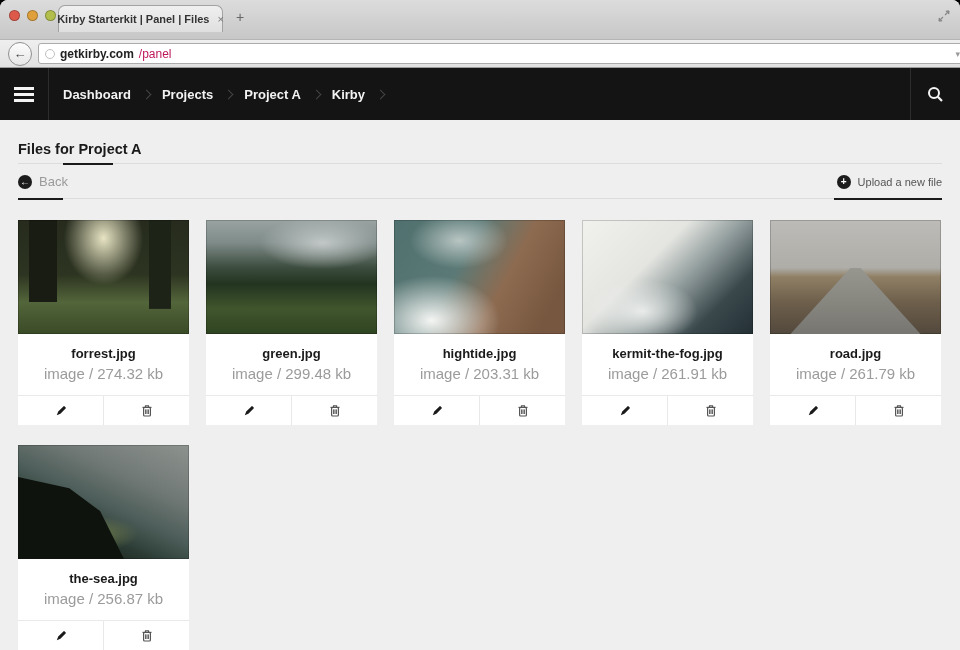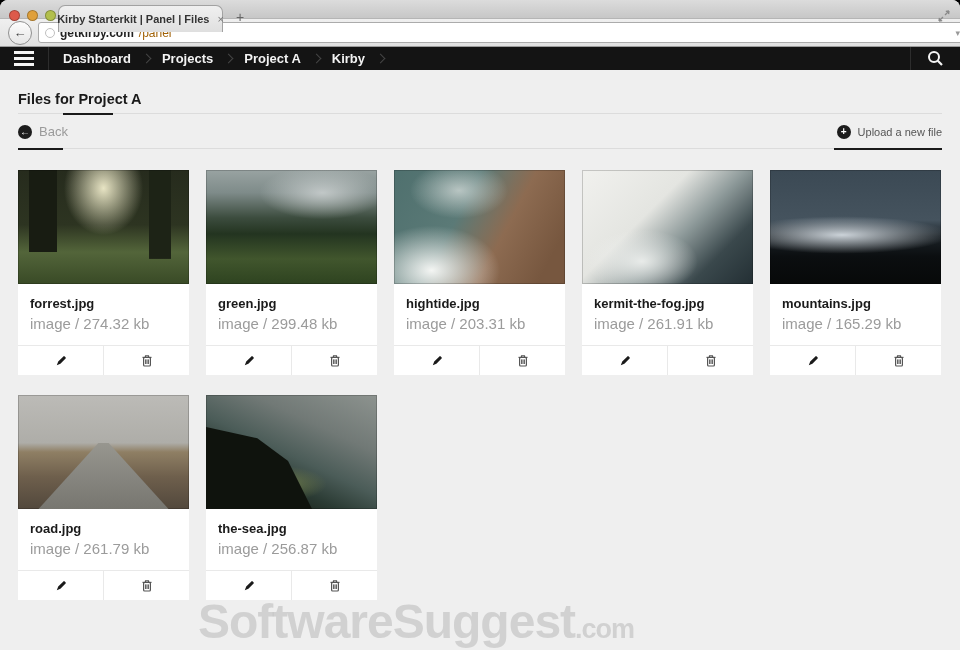--- a/index.html
+++ b/index.html
@@ -1,44 +1,44 @@
 <!DOCTYPE html>
 <html><head>
 <meta charset="utf-8">
 <style>
   * { margin:0; padding:0; box-sizing:border-box; }
   html,body { width:960px; height:650px; }
   body { background:#000; font-family:"Liberation Sans","DejaVu Sans",sans-serif; overflow:hidden; }
   .window { width:960px; height:650px; border-radius:8px 8px 0 0; overflow:hidden; background:#efefef; }
 
   
-  .tabbar { height:19px; background:linear-gradient(#dcdcdc,#c7c7c7); position:relative; border-bottom:1px solid #b5b5b5; }
+  .tabbar { height:40px; background:linear-gradient(#dcdcdc,#c7c7c7); position:relative; border-bottom:1px solid #b5b5b5; }
   .lights { position:absolute; left:9px; top:10px; display:flex; gap:7px; }
   .light { width:11px; height:11px; border-radius:50%; border:1px solid rgba(0,0,0,.25); }
   .tab { position:absolute; left:58px; top:5px; width:165px; height:27px; background:linear-gradient(#f0f0f0,#dfdfdf); border:1px solid #a2a2a2; border-bottom:none; border-radius:7px 7px 0 0; display:flex; align-items:center; justify-content:center; gap:8px; }
   .tab-title { font-size:11px; font-weight:bold; color:#333; white-space:nowrap; }
   .tab-close { font-size:11px; color:#777; cursor:default; }
   .newtab { position:absolute; left:236px; top:10px; font-size:14px; color:#666; line-height:14px; }
   .fullscreen { position:absolute; right:10px; top:8px; }
 
   .urlbar { height:28px; background:linear-gradient(#efefef,#e1e1e1); border-bottom:1px solid #9b9b9b; display:flex; align-items:center; padding:0 8px; gap:6px; }
   .backbtn { width:24px; height:24px; border-radius:50%; border:1px solid #909090; background:linear-gradient(#fdfdfd,#e6e6e6); display:flex; align-items:center; justify-content:center; font-size:13px; color:#444; font-weight:bold; flex:0 0 auto; }
   .urlfield { flex:0 0 auto; width:945px; height:21px; background:#fff; border:1px solid #ababab; border-radius:3px; display:flex; align-items:center; padding:0 6px; gap:5px; }
   .globe { width:10px; height:10px; border:1px solid #c0c0c0; border-radius:50%; flex:0 0 auto; }
   .url-domain { font-size:12px; font-weight:bold; color:#222; }
-  .url-path { font-size:12px; color:#a16207; }
+  .url-path { font-size:12px; color:#be185d; }
   .urlfield .spacer { flex:1; }
   .dropcaret { font-size:9px; color:#999; }
   .reload { font-size:13px; color:#888; }
   .chrome-ic { color:#8a8a8a; font-size:14px; line-height:14px; display:flex; align-items:center; }
   .menu-ic { display:flex; flex-direction:column; gap:2px; }
   .menu-ic i { width:13px; height:2px; background:#7d7d7d; display:block; }
 
   
-  .panelbar { height:23px; background:#141414; display:flex; align-items:stretch; }
+  .panelbar { height:52px; background:#141414; display:flex; align-items:stretch; }
   .pb-menu { width:49px; border-right:1px solid #2d2d2d; display:flex; flex-direction:column; justify-content:center; align-items:center; gap:3px; }
   .pb-menu i { width:20px; height:3px; background:#f4f4f4; display:block; }
   .crumbs { display:flex; align-items:center; padding-left:14px; gap:12px; flex:1; }
   .crumb { color:#f2f2f2; font-size:13px; font-weight:bold; }
   .chev { width:7px; height:7px; border-top:1px solid #454545; border-right:1px solid #454545; transform:rotate(45deg); display:inline-block; }
   .pb-search { width:50px; border-left:1px solid #2d2d2d; display:flex; align-items:center; justify-content:center; }
 
   
   .main { position:relative; height:551px; background:#efefef; padding:0 18px; }
   .page-title { padding-top:21px; font-size:14.5px; font-weight:bold; color:#1a1a1a; }
@@ -51,21 +51,21 @@
   .act { display:flex; align-items:center; gap:7px; }
   .circle-ic { width:14px; height:14px; border-radius:50%; background:#1c1c1c; color:#fff; font-size:10px; line-height:14px; text-align:center; font-weight:bold; flex:0 0 auto; }
   .back-label { font-size:13px; color:#9a9a9a; }
   .upload-label { font-size:11px; color:#555; }
   .accent-back { left:0; width:45px; }
   .accent-upload { right:0; width:108px; }
 
   .grid { display:flex; flex-wrap:wrap; gap:20px 17px; margin-top:20px; }
   .card { width:171px; }
   .thumb { height:114px; box-shadow:inset 0 0 0 1px rgba(0,0,0,.18); position:relative; overflow:hidden; }
-  .info { background:#fff; height:61px; padding:12px 12px 0; }
+  .info { background:#fff; height:61px; padding:12px 12px 0;text-align:center; }
   .fname { font-size:13px; font-weight:bold; color:#1a1a1a; white-space:nowrap; overflow:hidden; }
   .fmeta { font-size:15px; color:#9b9b9b; margin-top:4px; }
   .fbtns { background:#fff; height:30px; border-top:1px solid #e9e9e9; display:flex; }
   .fbtn { flex:1; display:flex; align-items:center; justify-content:center; }
   .fbtn + .fbtn { border-left:1px solid #e9e9e9; }
 
   
   .t-forrest { background-image:
       linear-gradient(#181c12,#181c12), linear-gradient(#1d2316,#1d2316),
       radial-gradient(55px 65px at 50% 16%, rgba(242,238,205,.95), rgba(242,238,205,0) 72%),
@@ -288,42 +288,20 @@
               <svg width="14" height="14" viewBox="0 0 14 14">
                 <path d="M5.5 3 v-1.2 h3 V3" fill="none" stroke="#555" stroke-width="1.1"></path>
                 <path d="M2.5 3.4 h9" stroke="#555" stroke-width="1.2"></path>
                 <rect x="3.6" y="3.4" width="6.8" height="8.6" rx="1" fill="none" stroke="#555" stroke-width="1.2"></rect>
                 <path d="M5.6 5.4 v4.6 M7 5.4 v4.6 M8.4 5.4 v4.6" stroke="#555" stroke-width="1"></path>
               </svg>
             </div>
         </div>
       </div>
 
-      <div class="card">
-        <div class="thumb t-mountains"></div>
-        <div class="info">
-          <div class="fname">mountains.jpg</div>
-          <div class="fmeta">image / 165.29 kb</div>
-        </div>
-        <div class="fbtns">
-          <div class="fbtn">
-              <svg width="14" height="14" viewBox="0 0 14 14">
-                <path d="M2.8 11.2 L4.2 7.6 L9.4 2.4 Q10 1.8 10.7 2.5 L11.5 3.3 Q12.2 4 11.6 4.6 L6.4 9.8 L2.8 11.2 Z" fill="#1a1a1a"></path>
-              </svg>
-            </div>
-          <div class="fbtn">
-              <svg width="14" height="14" viewBox="0 0 14 14">
-                <path d="M5.5 3 v-1.2 h3 V3" fill="none" stroke="#555" stroke-width="1.1"></path>
-                <path d="M2.5 3.4 h9" stroke="#555" stroke-width="1.2"></path>
-                <rect x="3.6" y="3.4" width="6.8" height="8.6" rx="1" fill="none" stroke="#555" stroke-width="1.2"></rect>
-                <path d="M5.6 5.4 v4.6 M7 5.4 v4.6 M8.4 5.4 v4.6" stroke="#555" stroke-width="1"></path>
-              </svg>
-            </div>
-        </div>
-      </div>
 
       <div class="card">
         <div class="thumb t-road"></div>
         <div class="info">
           <div class="fname">road.jpg</div>
           <div class="fmeta">image / 261.79 kb</div>
         </div>
         <div class="fbtns">
           <div class="fbtn">
               <svg width="14" height="14" viewBox="0 0 14 14">

